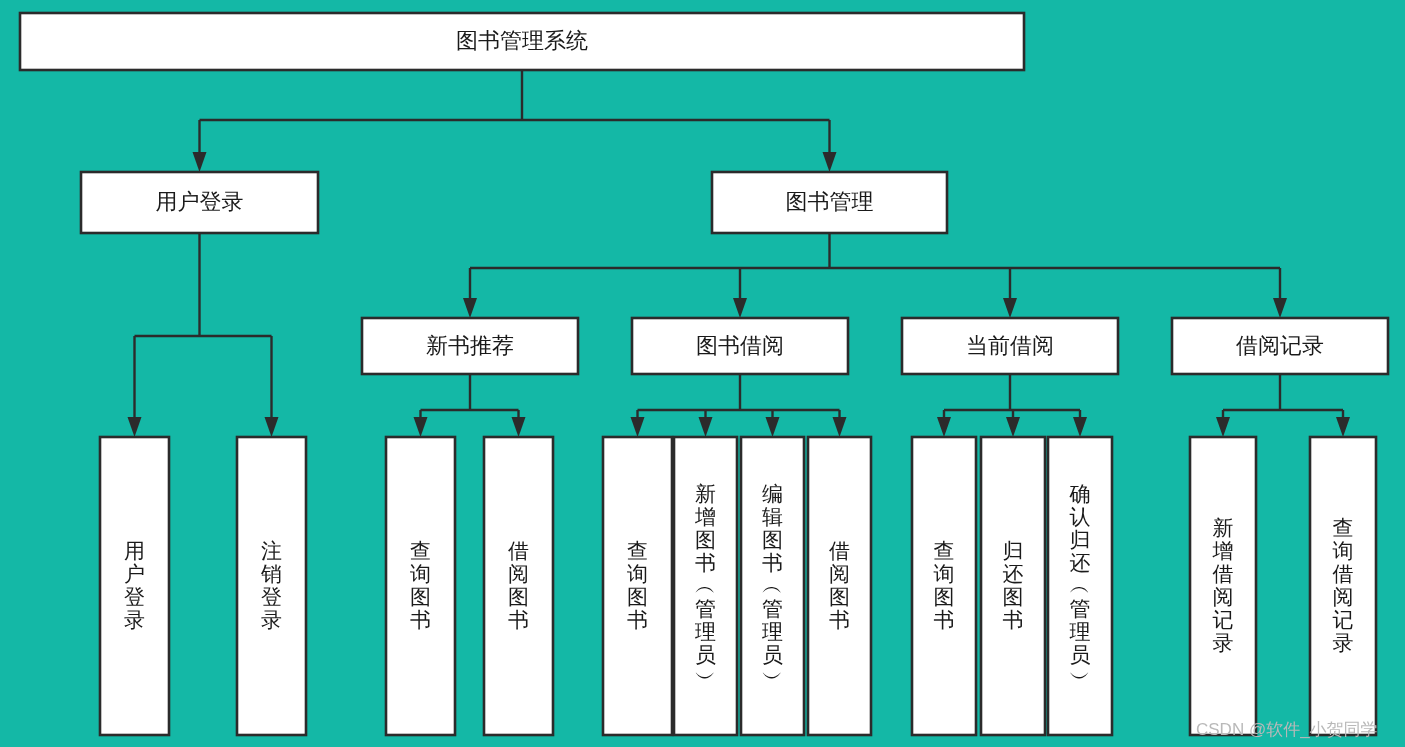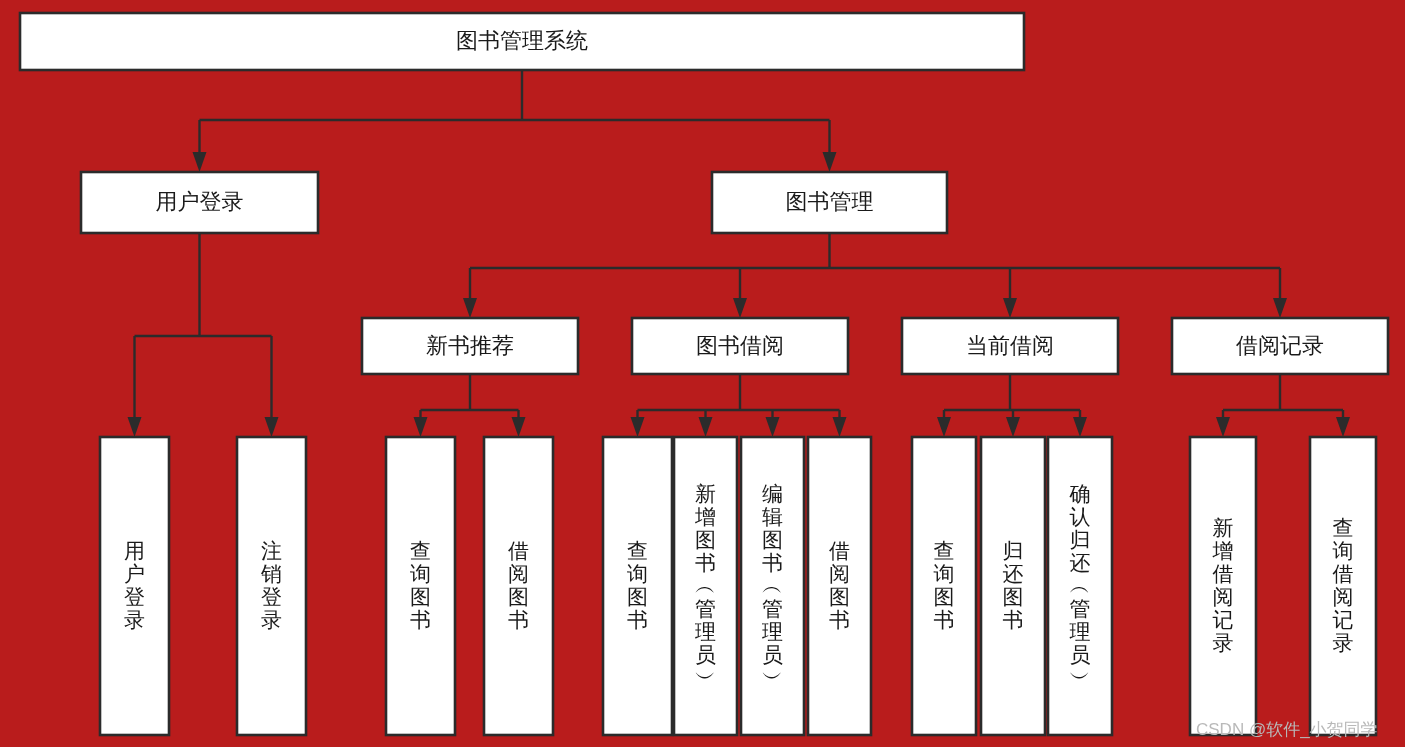--- a/index.html
+++ b/index.html
@@ -11,21 +11,21 @@
     width: 1405px;
     height: 747px;
     font-family: "Liberation Sans", "DejaVu Sans", sans-serif;
     overflow: hidden;
     position: relative;
   }
   #diagram-root {
     position: relative;
     width: 1405px;
     height: 747px;
-    background: #b91c1c;
+    background: #14b8a6;
   }
   svg#tree-svg {
     position: absolute;
     left: 0;
     top: 0;
     width: 1405px;
     height: 747px;
     display: block;
   }
   .node-box {

